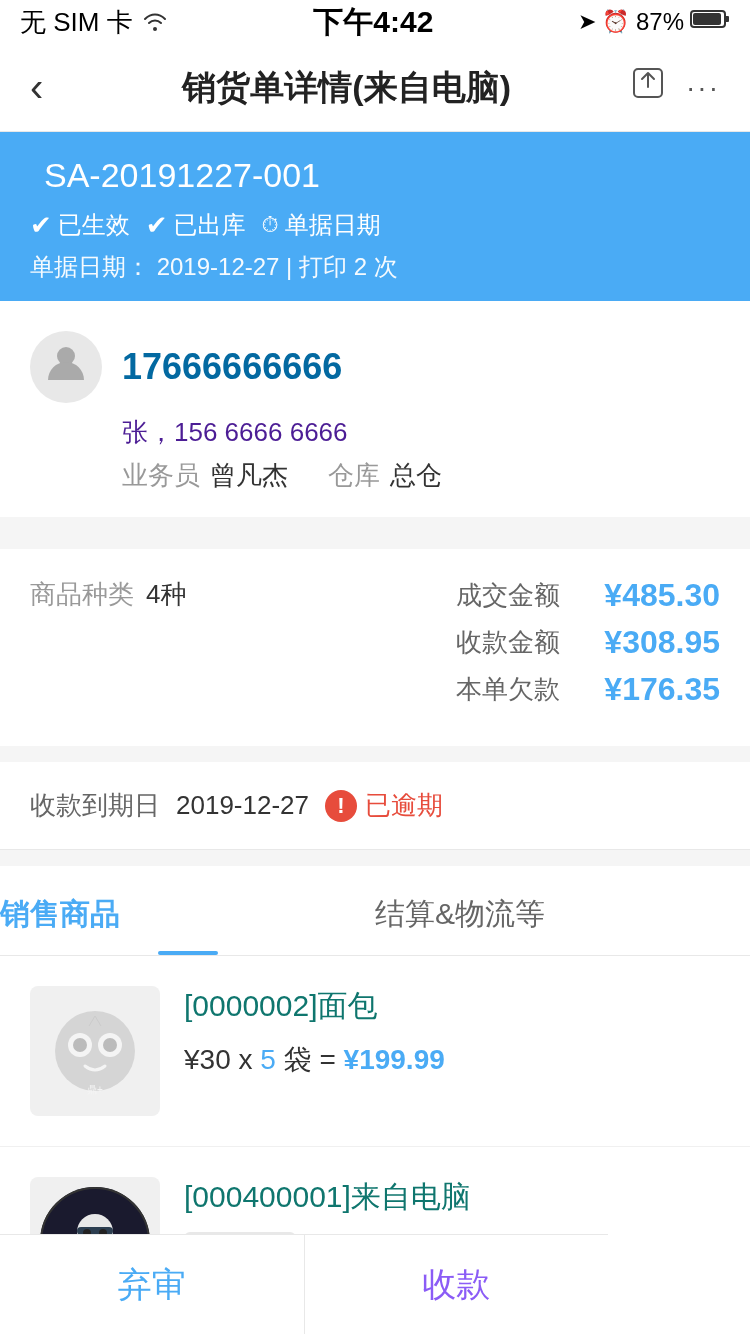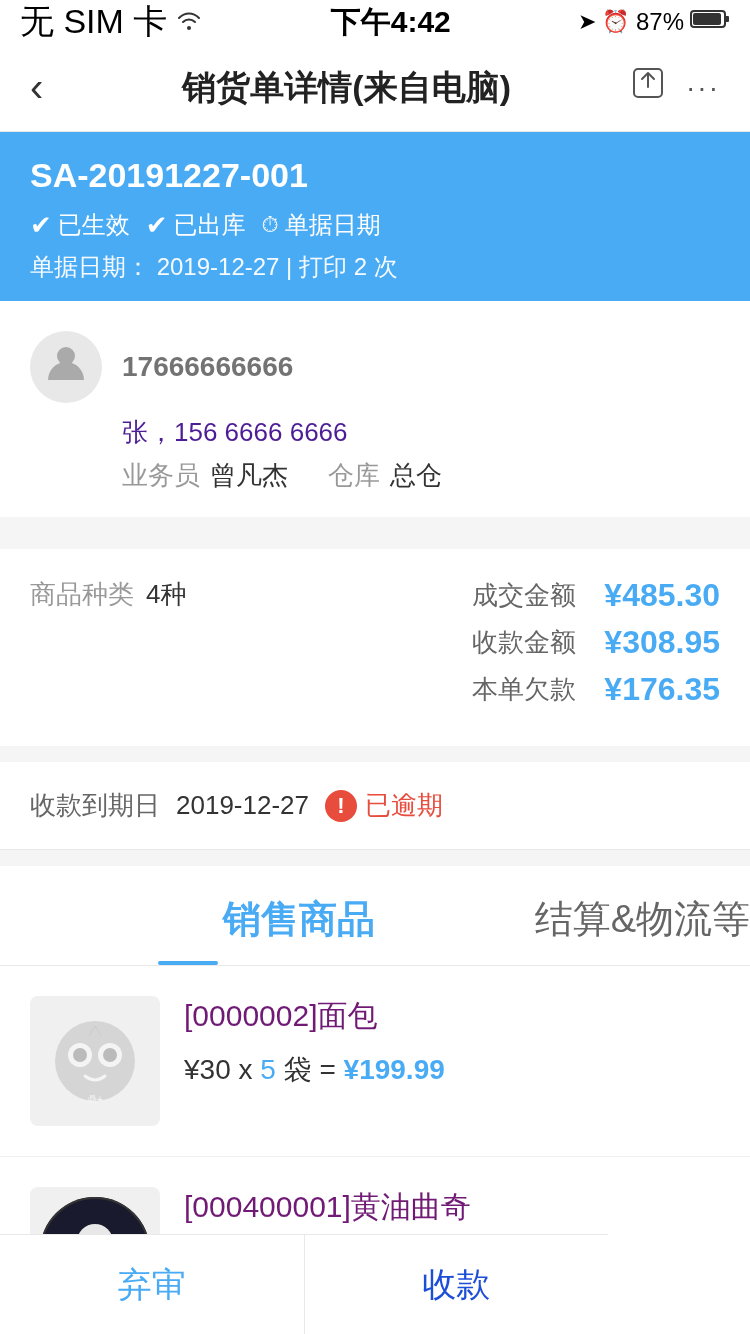--- a/index.html
+++ b/index.html
@@ -16,21 +16,21 @@
     .status-bar {
       height: 44px;
       background: #fff;
       display: flex;
       align-items: center;
       justify-content: space-between;
       padding: 0 20px;
       font-size: 28px;
       font-weight: 500;
     }
-    .status-left { display: flex; align-items: flex-start; gap: 8px; font-size: 34px; }
+    .status-left { display: flex; align-items: center; gap: 8px; font-size: 26px; }
     .status-center { font-size: 30px; font-weight: 600; }
     .status-right { display: flex; align-items: center; gap: 6px; font-size: 24px; }
 
     
     .nav-bar {
       height: 88px;
       background: #fff;
       display: flex;
       align-items: center;
       padding: 0 30px;
@@ -61,26 +61,27 @@
       cursor: pointer;
     }
 
     
     .header-banner {
       background: #4AABF5;
       padding: 24px 30px 18px;
     }
     .header-order-id {
       font-size: 34px;
-      font-weight: 700;
+      font-weight: 400;
       color: #fff;
       margin-bottom: 14px;
       display: flex;
       align-items: center;
       gap: 20px;
+      margin-left: 14px;
     }
     .header-badges {
       display: flex;
       gap: 16px;
       align-items: center;
     }
     .badge {
       display: flex;
       align-items: center;
       gap: 6px;
@@ -115,23 +116,23 @@
       display: flex;
       align-items: center;
       justify-content: center;
       flex-shrink: 0;
     }
     .avatar-icon {
       font-size: 44px;
       color: #888;
     }
     .customer-name {
-      font-size: 28px;
+      font-size: 36px;
       font-weight: 600;
-      color: #737373;
+      color: #0369a1;
     }
     .customer-info {
       font-size: 26px;
       color: #4c1d95;
       margin-bottom: 8px;
       padding-left: 92px;
     }
     .staff-row {
       display: flex;
       align-items: flex-end;
@@ -165,21 +166,21 @@
     .summary-item-label { color: #999; }
     .summary-item-value { color: #333; font-weight: 500; }
     .summary-right {
       text-align: right;
     }
     .summary-amount-row {
       display: flex;
       justify-content: flex-start;
       align-items: center;
       margin-bottom: 10px;
-      gap: 4px;
+      gap: 20px;
     }
     .amount-label { font-size: 26px; color: #666; }
     .amount-value { font-size: 32px; color: #4AABF5; font-weight: 600; min-width: 140px; text-align: right; }
 
     
     .due-section {
       background: #fff;
       padding: 26px 30px;
       margin-bottom: 0;
       display: flex;
@@ -211,23 +212,23 @@
 
     
     .tabs-section {
       background: #fff;
       display: flex;
       border-bottom: 1px solid #e8e8e8;
       margin-bottom: 0;
     }
     .tab {
       flex: 1;
-      text-align: right;
+      text-align: left;
       padding: 28px 0 20px;
-      font-size: 38px;
+      font-size: 30px;
       cursor: pointer;
       position: relative;
       color: #666;
     }
     .tab.active {
       color: #4AABF5;
       font-weight: 600;
     }
     .tab.active::after {
       content: '';
@@ -259,21 +260,21 @@
       border-radius: 8px;
       flex-shrink: 0;
       display: flex;
       align-items: center;
       justify-content: center;
       overflow: hidden;
     }
     .product-info { flex: 1; }
     .product-name {
       font-size: 30px;
-      color: #701a75;
+      color: #0f766e;
       font-weight: 500;
       margin-bottom: 14px;
     }
     .product-sku-badge {
       display: inline-block;
       background: #e8e8e8;
       border-radius: 6px;
       padding: 4px 16px;
       font-size: 24px;
       color: #666;
@@ -300,21 +301,21 @@
     .bottom-btn {
       flex: 1;
       display: flex;
       align-items: center;
       justify-content: center;
       font-size: 34px;
       font-weight: 500;
       cursor: pointer;
     }
     .bottom-btn-cancel { color: #4AABF5; border-right: 1px solid #e8e8e8; }
-    .bottom-btn-confirm { color: #1d4ed8; }
+    .bottom-btn-confirm { color: #8b5cf6; }
 
     
     .divider {
       height: 16px;
       background: #f5f5f5;
     }
 
     
     .owl-svg {
       opacity: 0.3;
@@ -506,21 +507,21 @@
         <circle cx="52" cy="51" r="4" fill="#222"></circle>
         <circle cx="68" cy="51" r="4" fill="#222"></circle>
 
         <circle cx="60" cy="60" r="54" stroke="#333" stroke-width="2" fill="none"></circle>
 
         <text x="60" y="112" text-anchor="middle" font-size="9" fill="#888">diamond wheel</text>
       </svg>
     </div>
     <div class="product-info">
       <div class="product-name">
-        <span>[000400001]</span><span>黄油曲奇</span>
+        <span>[000400001]</span><span>来自电脑</span>
       </div>
       <div style="margin-bottom:14px;">
         <span class="product-sku-badge">534532</span>
       </div>
       <div class="product-price-row">
         <span>¥23</span>
         <span> x </span>
         <span class="product-price-highlight">0.36</span>
         <span>个</span>
         <span> = </span>

